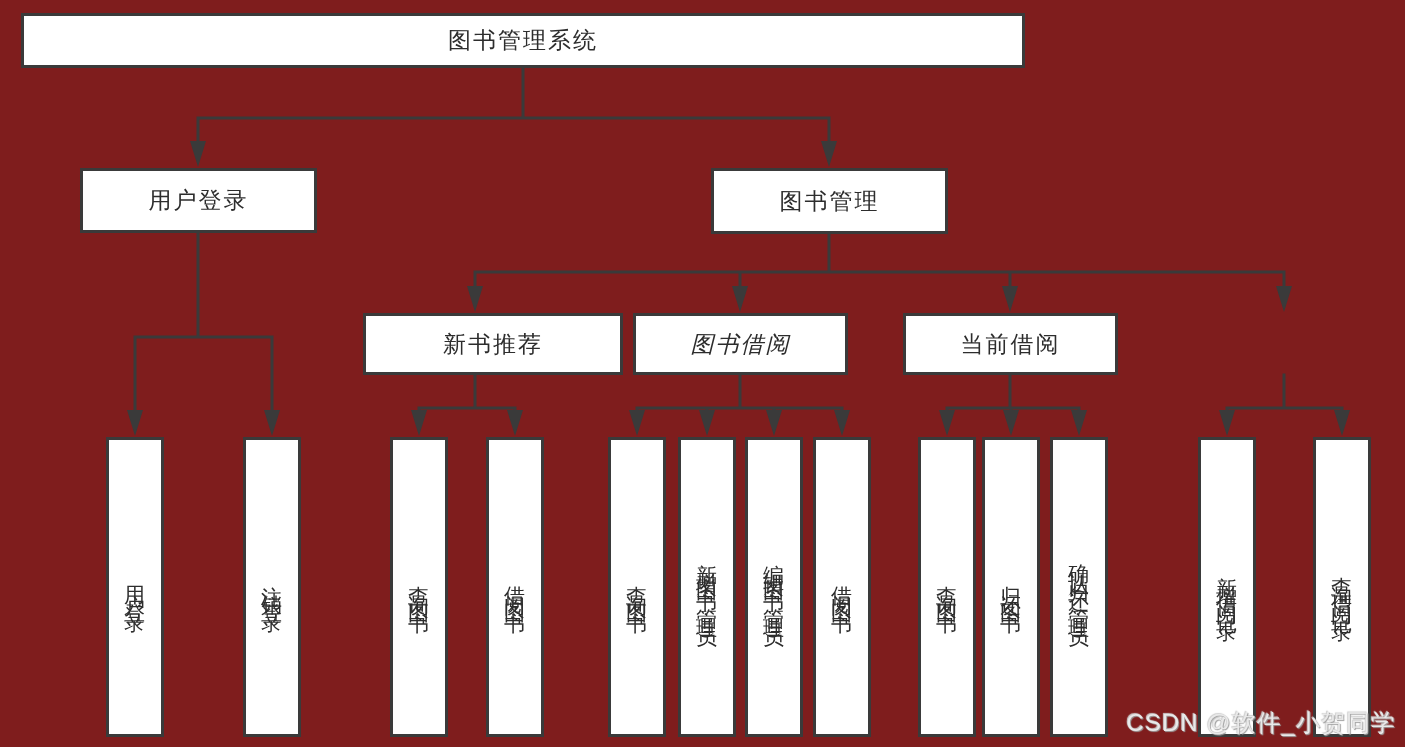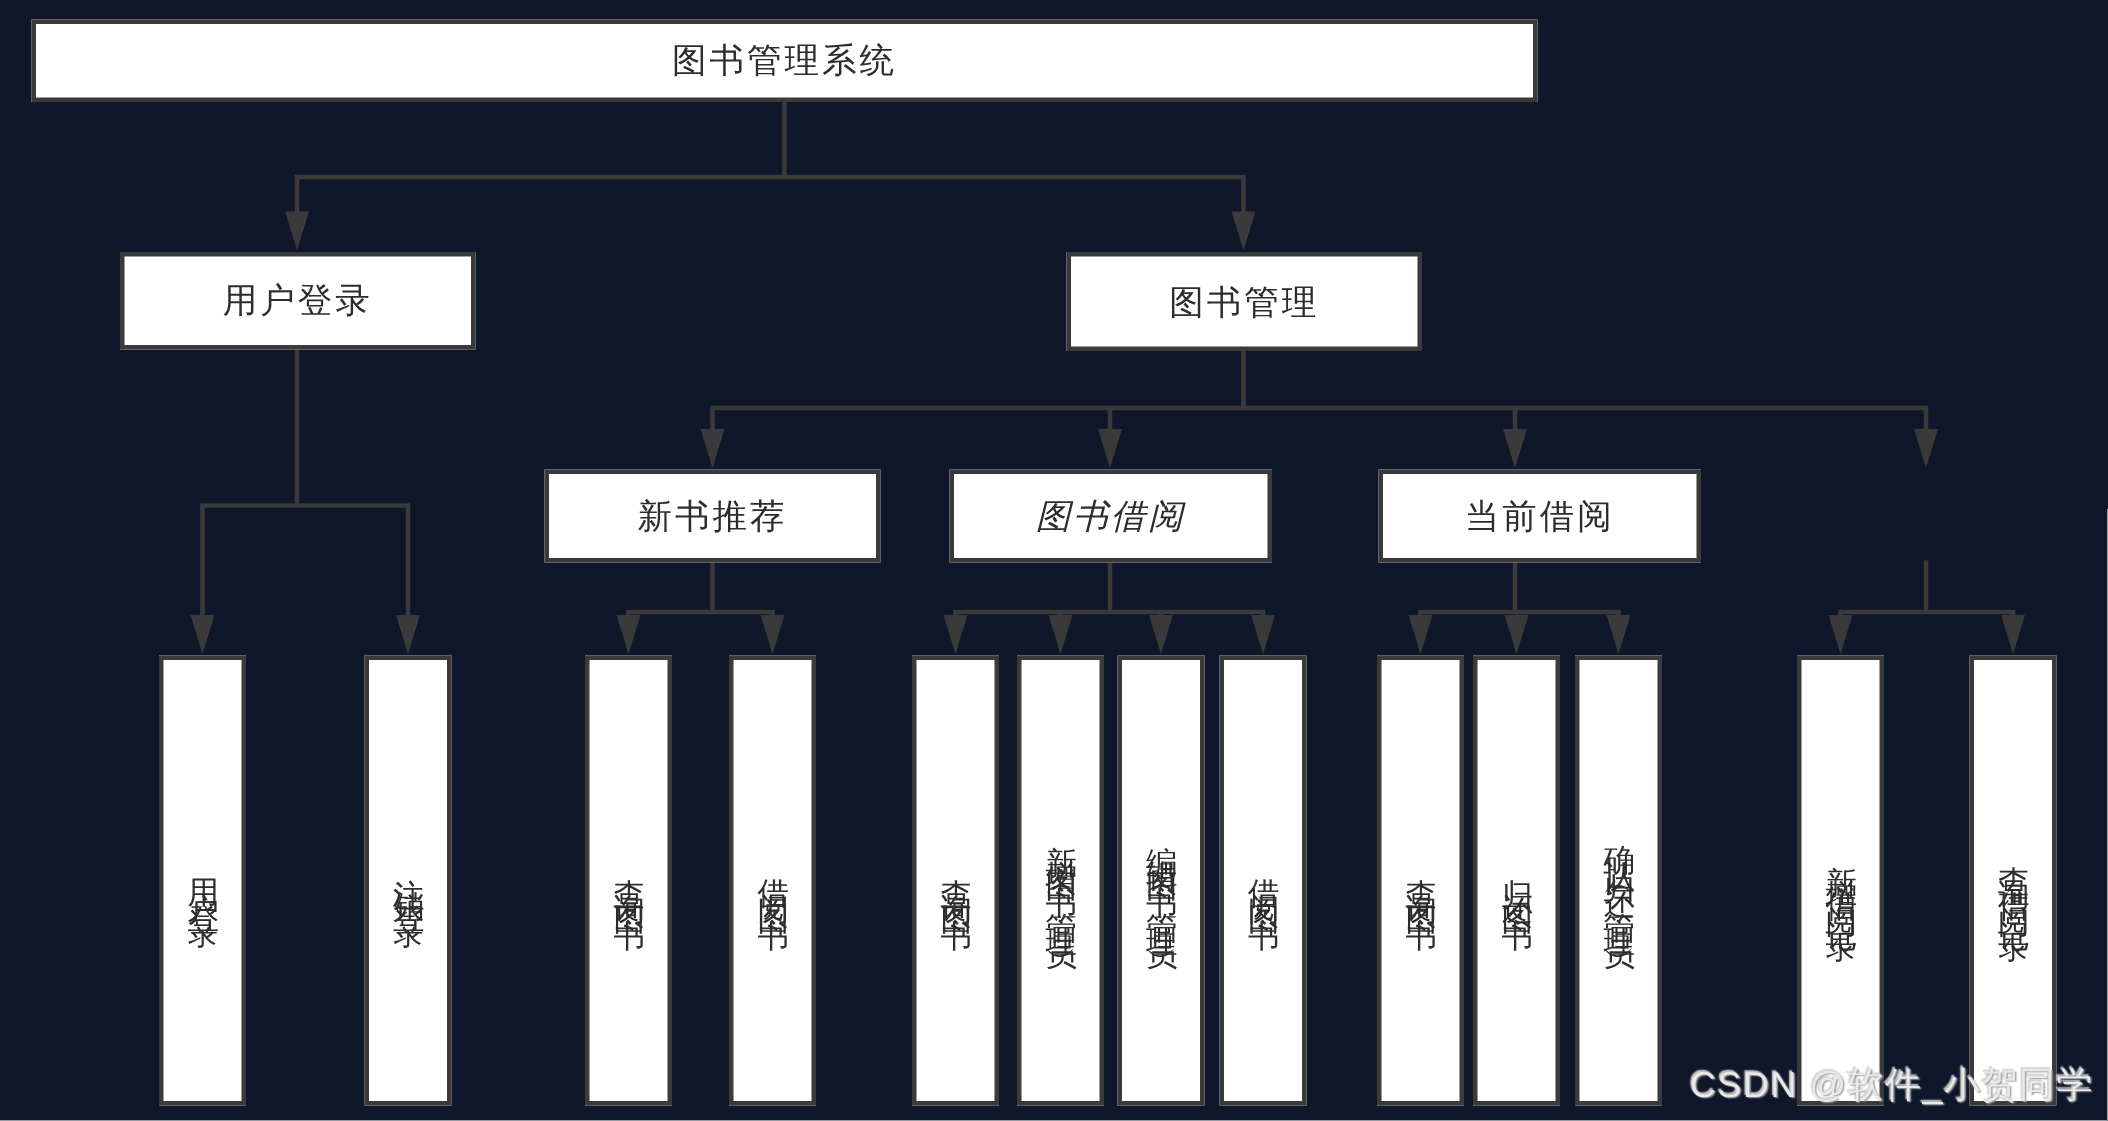--- a/index.html
+++ b/index.html
@@ -1,20 +1,20 @@
 <!DOCTYPE html>
 <html><head>
 <meta charset="utf-8">
 <style>
   html, body { margin: 0; padding: 0; background: #ffffff; }
   #canvas {
     position: relative;
     width: 1405px;
     height: 747px;
-    background: #0f172a;
+    background: #7f1d1d;
     font-family: "Liberation Sans", "DejaVu Sans", sans-serif;
     overflow: hidden;
   }
   #connectors {
     position: absolute;
     left: 0; top: 0;
     width: 1405px; height: 747px;
     pointer-events: none;
   }
   .node {
@@ -97,27 +97,27 @@
     <span>图书管理系统</span>
   </div>
 
   <div class="node h-node" style="left:80px; top:168px; width:237px; height:65px;">
     <span>用户登录</span>
   </div>
   <div class="node h-node" style="left:711px; top:168px; width:237px; height:66px;text-align:center;">
     <span>图书管理</span>
   </div>
 
-  <div class="node h-node" style="left:363px; top:313px; width:224px; height:62px;">
+  <div class="node h-node" style="left:363px; top:313px; width:260px; height:62px;">
     <span>新书推荐</span>
   </div>
   <div class="node h-node" style="left:633px; top:313px; width:215px; height:62px;font-style:italic;">
     <span>图书借阅</span>
   </div>
-  <div class="node h-node" style="left:903px; top:313px; width:215px; height:62px;margin-left:16px;">
+  <div class="node h-node" style="left:903px; top:313px; width:215px; height:62px;">
     <span>当前借阅</span>
   </div>
 
   <div class="node v-node" style="left:106px; top:437px; width:58px; height:300px;">
     <span class="vtext">用户登录</span>
   </div>
   <div class="node v-node" style="left:243px; top:437px; width:58px; height:300px;">
     <span class="vtext">注销登录</span>
   </div>
 

